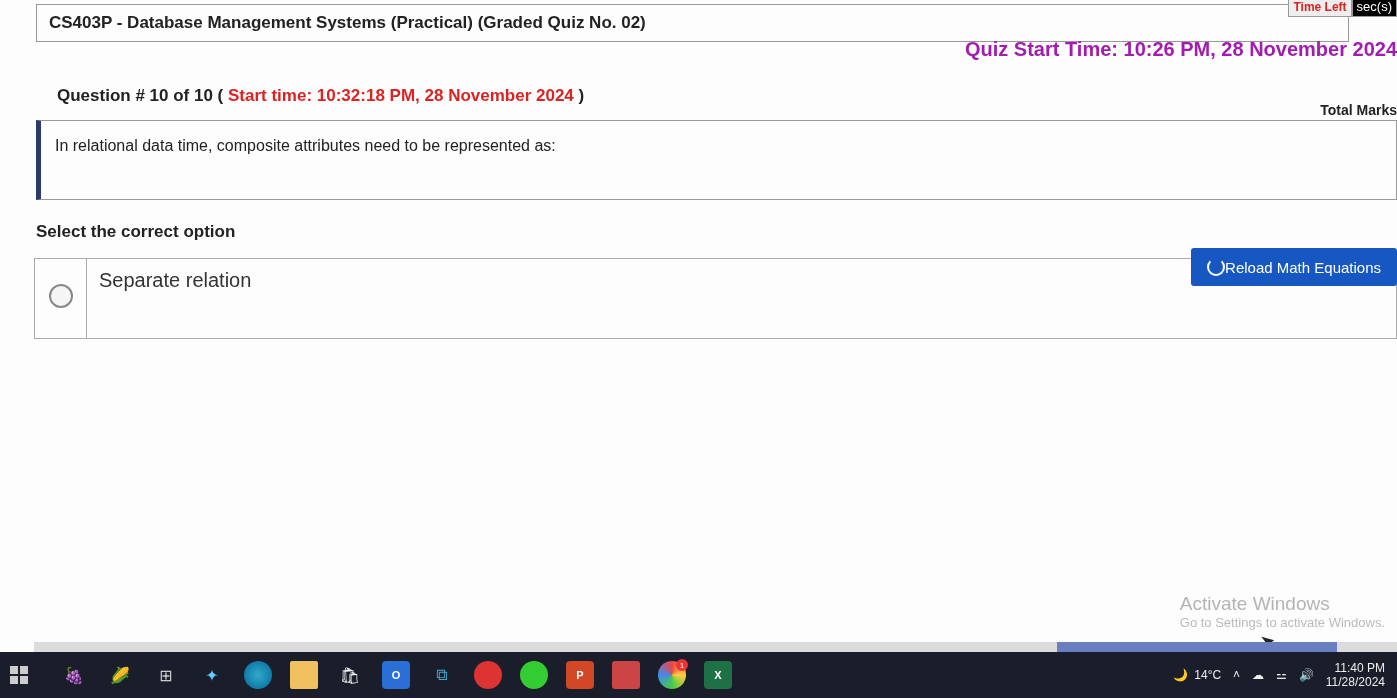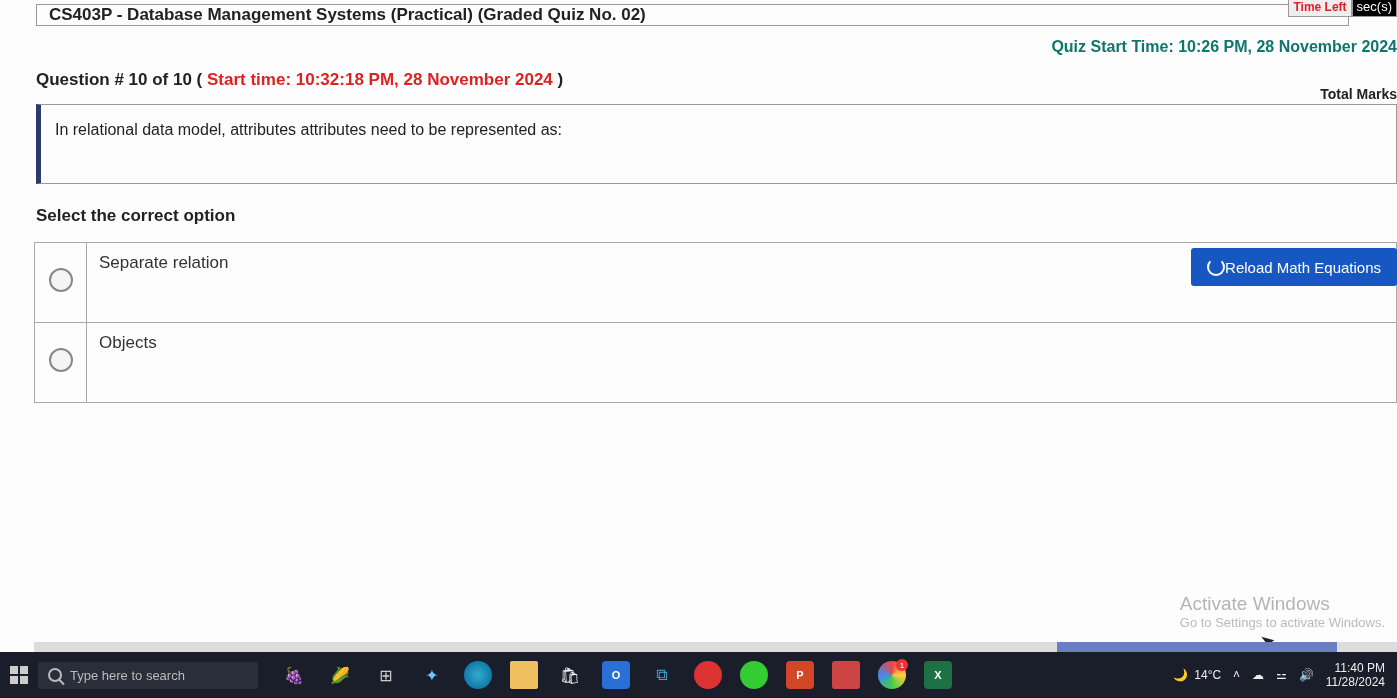--- a/index.html
+++ b/index.html
@@ -12,21 +12,21 @@
       overflow: hidden;
     }
     .quiz-header-row {
       display: flex;
       align-items: flex-start;
       padding: 4px 8px 0 36px;
       position: relative;
     }
     .quiz-title-box {
       border: 1px solid #999;
-      padding: 0 12px;
+      padding: 8px 12px;
       font-weight: 700;
       font-size: 17px;
       color: #222;
       flex: 1;
       margin-right: 40px;
     }
     .time-left-box {
       position: absolute;
       right: 0;
       top: -4px;
@@ -46,30 +46,31 @@
       padding: 2px 4px;
       font-size: 13px;
       color: #fff;
       background: #000;
     }
     .quiz-start-time {
       position: absolute;
       right: 0;
       top: 38px;
       font-weight: 700;
-      font-size: 16px;
-      color: #0f766e;
+      font-size: 20px;
+      color: #a21caf;
     }
     .question-info-row {
       padding: 24px 8px 6px 36px;
       font-size: 17px;
       font-weight: 700;
       color: #222;
       position: relative;
       margin-top: 20px;
+      margin-left: 21px;
     }
     .start-time-red { color: #d22; }
     .total-marks {
       position: absolute;
       right: 0;
       top: 40px;
       font-weight: 700;
       font-size: 14px;
       color: #222;
     }
@@ -114,21 +115,21 @@
     .options-table {
       margin: 6px 0 0 34px;
       width: calc(100% - 34px);
       border-collapse: collapse;
     }
     .options-table td {
       border: 1px solid #aaa;
       padding: 10px 12px;
       vertical-align: top;
       height: 80px;
-      font-size: 17px;
+      font-size: 20px;
       color: #333;
     }
     .radio-cell {
       width: 52px;
       text-align: center;
       vertical-align: middle !important;
     }
     .radio-circle {
       width: 24px; height: 24px;
       border: 2px solid #888;
@@ -257,63 +258,55 @@
     <div class="sec-box">sec(s)</div>
   </div>
 </div>
 <div class="quiz-start-time">Quiz Start Time: 10:26 PM, 28 November 2024</div>
 
 <div class="question-info-row">
   <span>Question # 10 of 10 ( </span><span class="start-time-red">Start time: 10:32:18 PM, 28 November 2024</span><span> )</span>
   <span class="total-marks">Total Marks</span>
 </div>
 
-<div class="question-box">In relational data model, attributes attributes need to be represented as:</div>
+<div class="question-box">In relational data time, composite attributes need to be represented as:</div>
 
 <div class="select-correct">Select the correct option</div>
 
 <button class="reload-btn">
   <span class="reload-icon"></span>
   <span>Reload Math Equations</span>
 </button>
 
 <table class="options-table">
   <tbody>
       <tr>
     <td class="radio-cell"><span class="radio-circle"></span></td>
     <td>Separate relation</td>
   </tr>
-  <tr>
-    <td class="radio-cell"><span class="radio-circle"></span></td>
-    <td>Objects</td>
-  </tr>
 </tbody>
   </table>
 
 <div class="watermark">
   <span>Activate Windows</span>
   <span class="sub">Go to Settings to activate Windows.</span>
 </div>
 
 <div class="cursor">➤</div>
 
 <div class="scroll-track">
   <div class="scroll-thumb"></div>
 </div>
 
 <div class="taskbar">
   <div class="start-icon">
     <span></span>
       <span></span>
       <span></span>
       <span></span>
-  </div>
-  <div class="search-box">
-    <span class="search-glass"></span>
-    <span>Type here to search</span>
   </div>
   <div class="tb-icons">
     <div class="tb-icon" style="color:#e8a">🍇</div>
     <div class="tb-icon" style="color:#fb3">🌽</div>
     <div class="tb-icon" style="color:#ccc">⊞</div>
     <div class="tb-icon" style="color:#6cf">✦</div>
     <div class="tb-icon" style="background:radial-gradient(circle,#3ac,#069);border-radius:50%"></div>
     <div class="tb-icon" style="background:#f0c060;border-radius:2px"></div>
     <div class="tb-icon" style="color:#fff">🛍</div>
     <div class="tb-icon" style="background:#2a6fd6;color:#fff;font-size:11px;font-weight:700">O</div>

